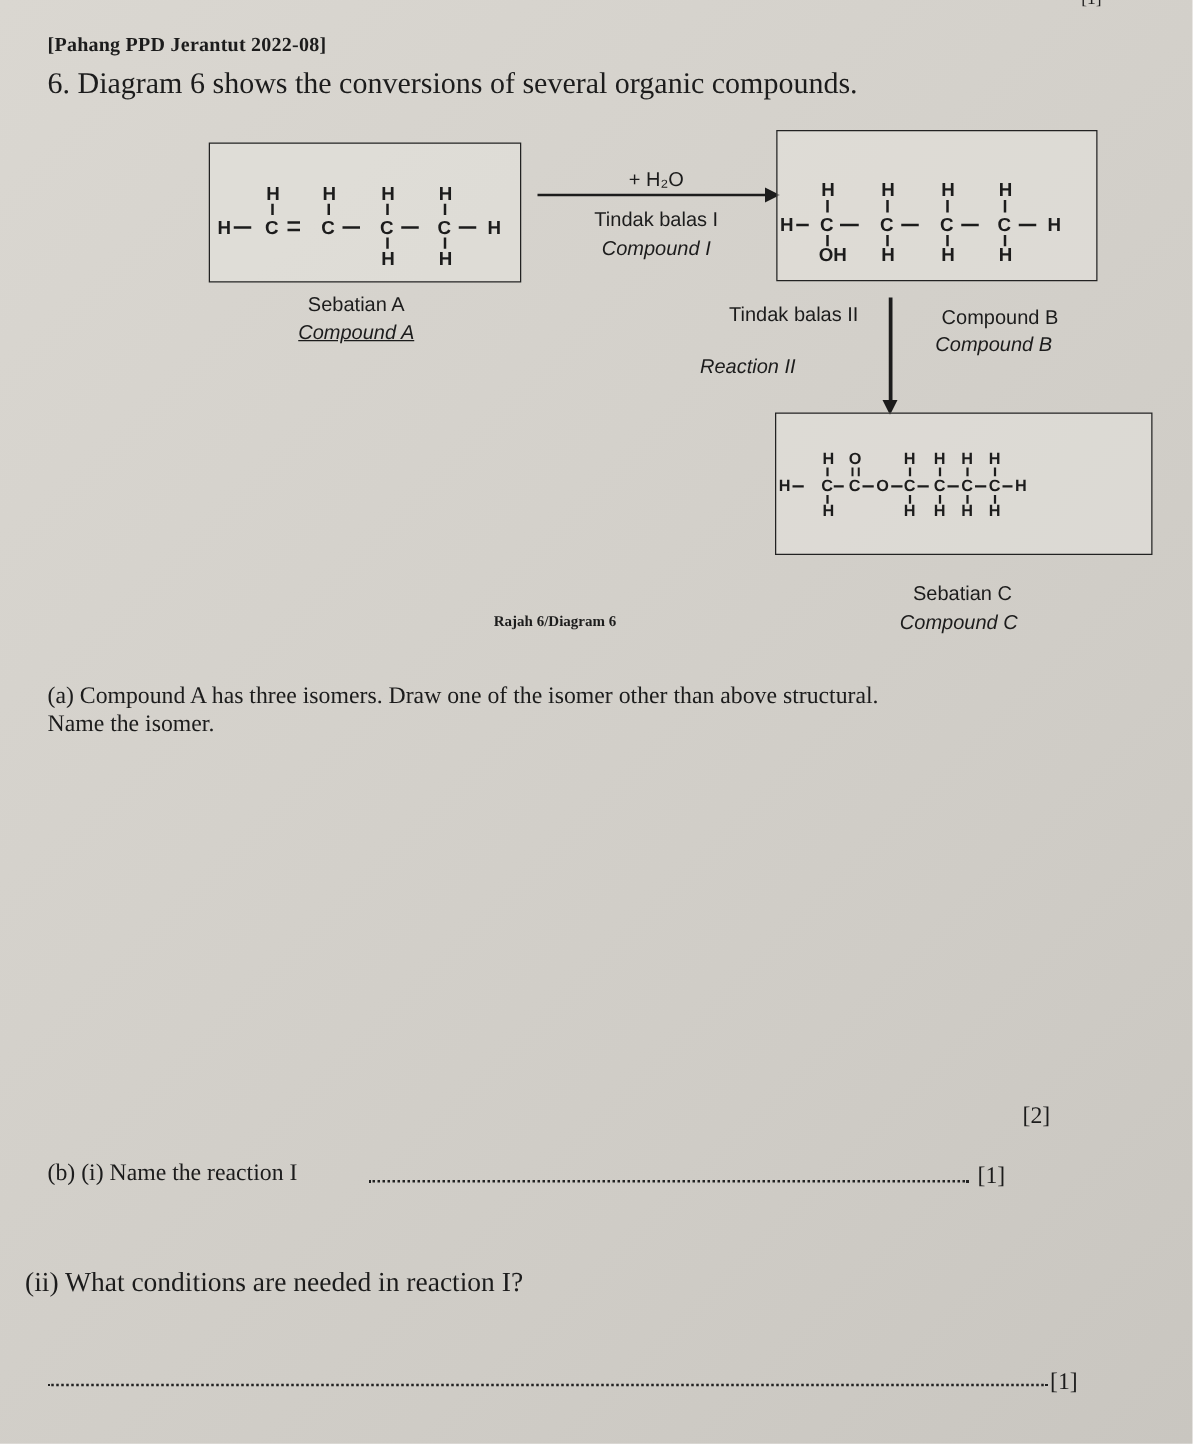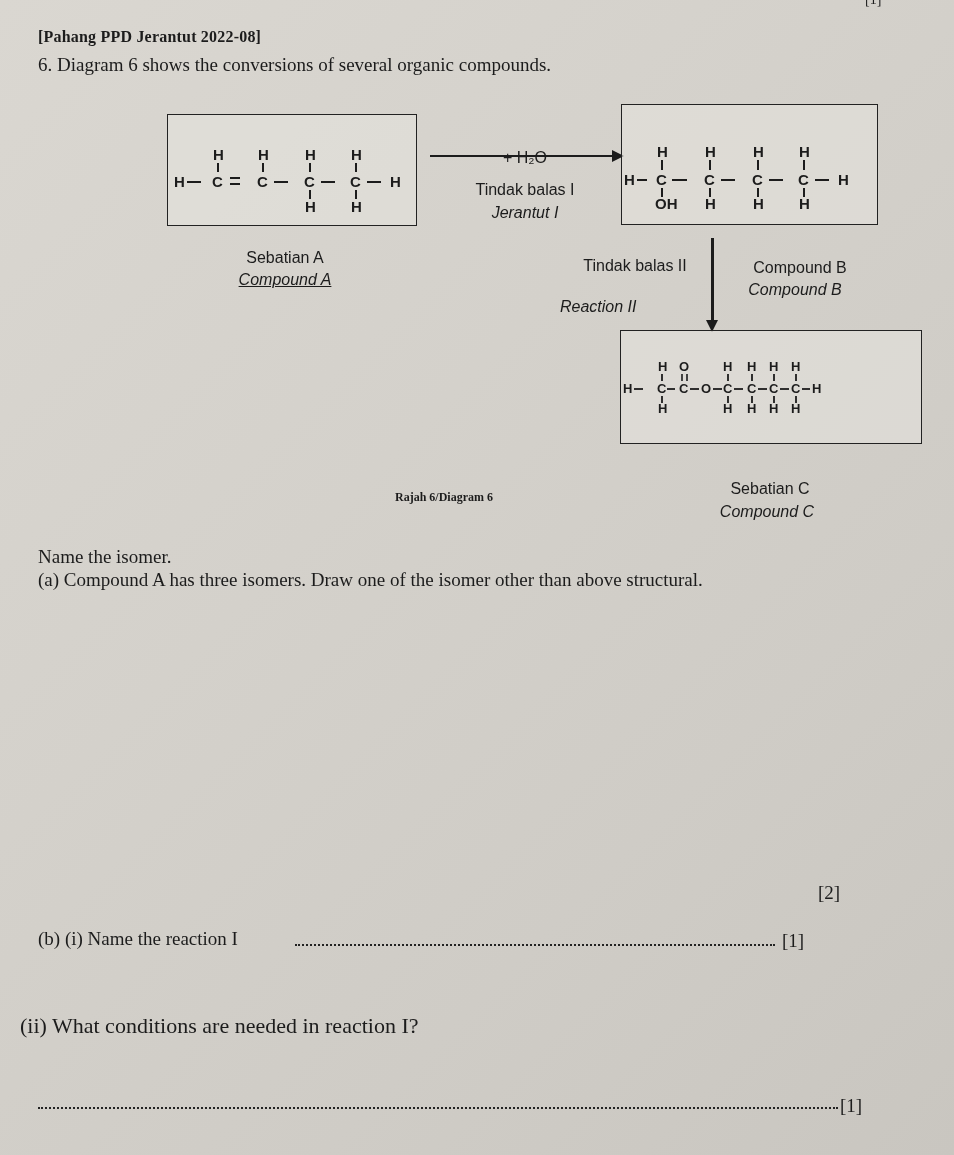--- a/index.html
+++ b/index.html
@@ -4,25 +4,25 @@
 <style>
   html, body { margin:0; padding:0; }
   body {
     width:954px; height:1155px; overflow:hidden; position:relative;
     background: linear-gradient(135deg, #dad7d1 0%, #d4d1cb 40%, #cfccc6 70%, #c9c6c0 100%);
     font-family: "Liberation Serif", serif; color:#1c1c1c;
   }
   .abs { position:absolute; }
   .topmark { left:865px; top:-8px; font-size:14px; }
   .header-title { left:38px; top:28px; font-size:16px; font-weight:bold; letter-spacing:0.2px; }
-  .q-intro { left:38px; top:54px; font-size:19px; }
+  .q-intro { left:38px; top:54px; font-size:24px; }
   .box { border:1.6px solid #222; background:rgba(230,228,223,0.55); }
   .mol { font-family:"Liberation Sans", sans-serif; font-weight:bold; font-size:15px; }
   .mol text { font-family:"Liberation Sans", sans-serif; font-weight:bold; }
-  .lbl { font-family:"Liberation Sans", sans-serif; font-size:16px; text-align:center;margin-top:13px; }
+  .lbl { font-family:"Liberation Sans", sans-serif; font-size:16px; text-align:center; }
   .lbl i { font-style:italic; }
   .caption { left:395px; top:490px; font-size:12px; font-weight:bold; }
   .qa { left:38px; top:545px; font-size:19px; line-height:23px; width:880px; }
   .mark { font-size:19px; }
   .dots { border-bottom:2px dotted #222; }
 </style>
 </head>
 <body>
 
 <div class="abs topmark">[1]</div>
@@ -63,21 +63,21 @@
       <line x1="199" y1="67" x2="213" y2="67" stroke="#1c1c1c" stroke-width="2"></line>
       <text x="222" y="72">H</text>
     </g>
   </svg>
 </div>
 
 <div class="abs" style="left:430px; top:155px; width:190px; height:2px; background:#1c1c1c;"></div>
 <div class="abs" style="left:612px; top:150px; width:0; height:0; border-top:6px solid transparent; border-bottom:6px solid transparent; border-left:12px solid #1c1c1c;"></div>
 <div class="abs lbl" style="left:460px; top:136px; width:130px;">+ H₂O</div>
 <div class="abs lbl" style="left:440px; top:168px; width:170px;">Tindak balas I</div>
-<div class="abs lbl" style="left:440px; top:191px; width:170px;"><i>Jerantut I</i></div>
+<div class="abs lbl" style="left:440px; top:191px; width:170px;"><i>Compound I</i></div>
 
 <div class="abs box" style="left:621px; top:104px; width:255px; height:119px;">
   <svg width="255" height="119" class="mol">
     <g fill="#1c1c1c" font-size="15">
       <text x="2" y="80">H</text>
       <line x1="15" y1="75" x2="25" y2="75" stroke="#1c1c1c" stroke-width="2"></line>
 
       <text x="35" y="52">H</text>
       <line x1="40" y1="55" x2="40" y2="65" stroke="#1c1c1c" stroke-width="2"></line>
       <text x="34" y="80">C</text>
@@ -173,22 +173,22 @@
     </g>
   </svg>
 </div>
 
 <div class="abs lbl" style="left:700px; top:467px; width:140px;">Sebatian C</div>
 <div class="abs lbl" style="left:697px; top:490px; width:140px;"><i>Compound C</i></div>
 
 <div class="abs caption">Rajah 6/Diagram 6</div>
 
 <div class="abs qa">
+  <div>(a) Compound A has three isomers. Draw one of the isomer other than above structural.</div>
   <div>Name the isomer.</div>
-  <div>(a) Compound A has three isomers. Draw one of the isomer other than above structural.</div>
 </div>
 <div class="abs" style="left:38px; top:600px; width:840px; height:270px;"></div>
 <div class="abs mark" style="left:818px; top:882px;">[2]</div>
 
 <div class="abs" style="left:38px; top:928px; font-size:19px;">
   <span>(b) (i) Name the reaction I</span>
 </div>
 <div class="abs dots" style="left:295px; top:944px; width:480px;"></div>
 <div class="abs mark" style="left:782px; top:930px;">[1]</div>
 

